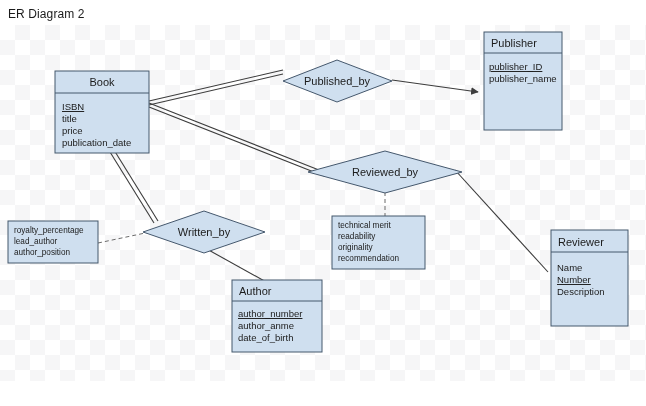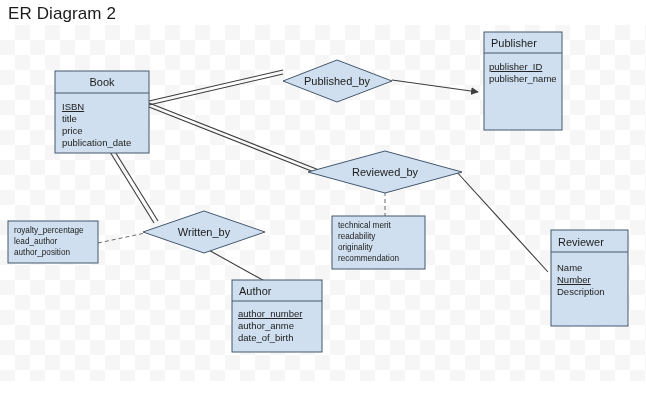--- a/index.html
+++ b/index.html
@@ -12,21 +12,21 @@
     width: 646px;
     height: 406px;
     position: relative;
     font-family: "Liberation Sans", sans-serif;
     overflow: hidden;
   }
   #page-title {
     position: absolute;
     left: 8px;
     top: 6px;
-    font-size: 17px;
+    font-size: 12px;
     color: #1b1b1b;
     line-height: 16px;
     letter-spacing: 0.1px;
     white-space: nowrap;
   }
   #canvas-wrap {
     position: absolute;
     left: 0;
     top: 25px;
     width: 646px;

